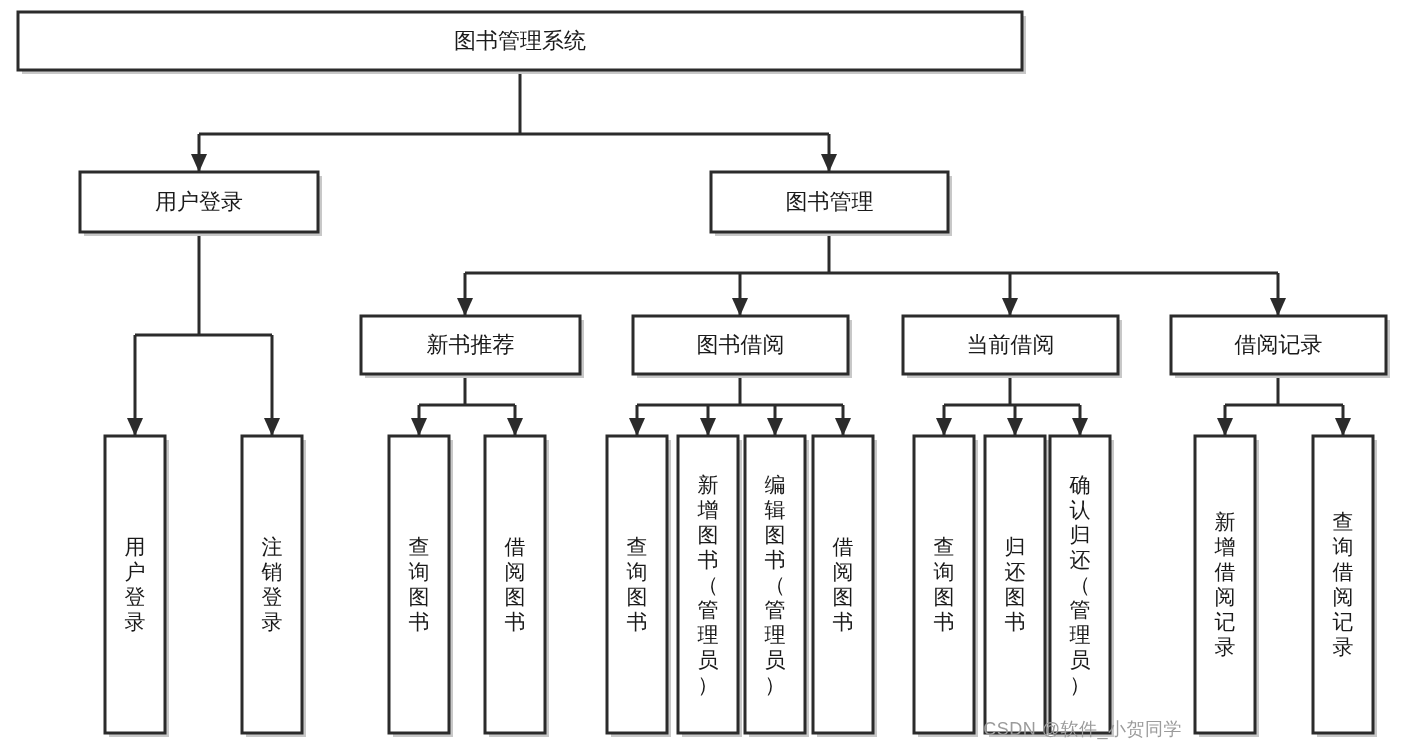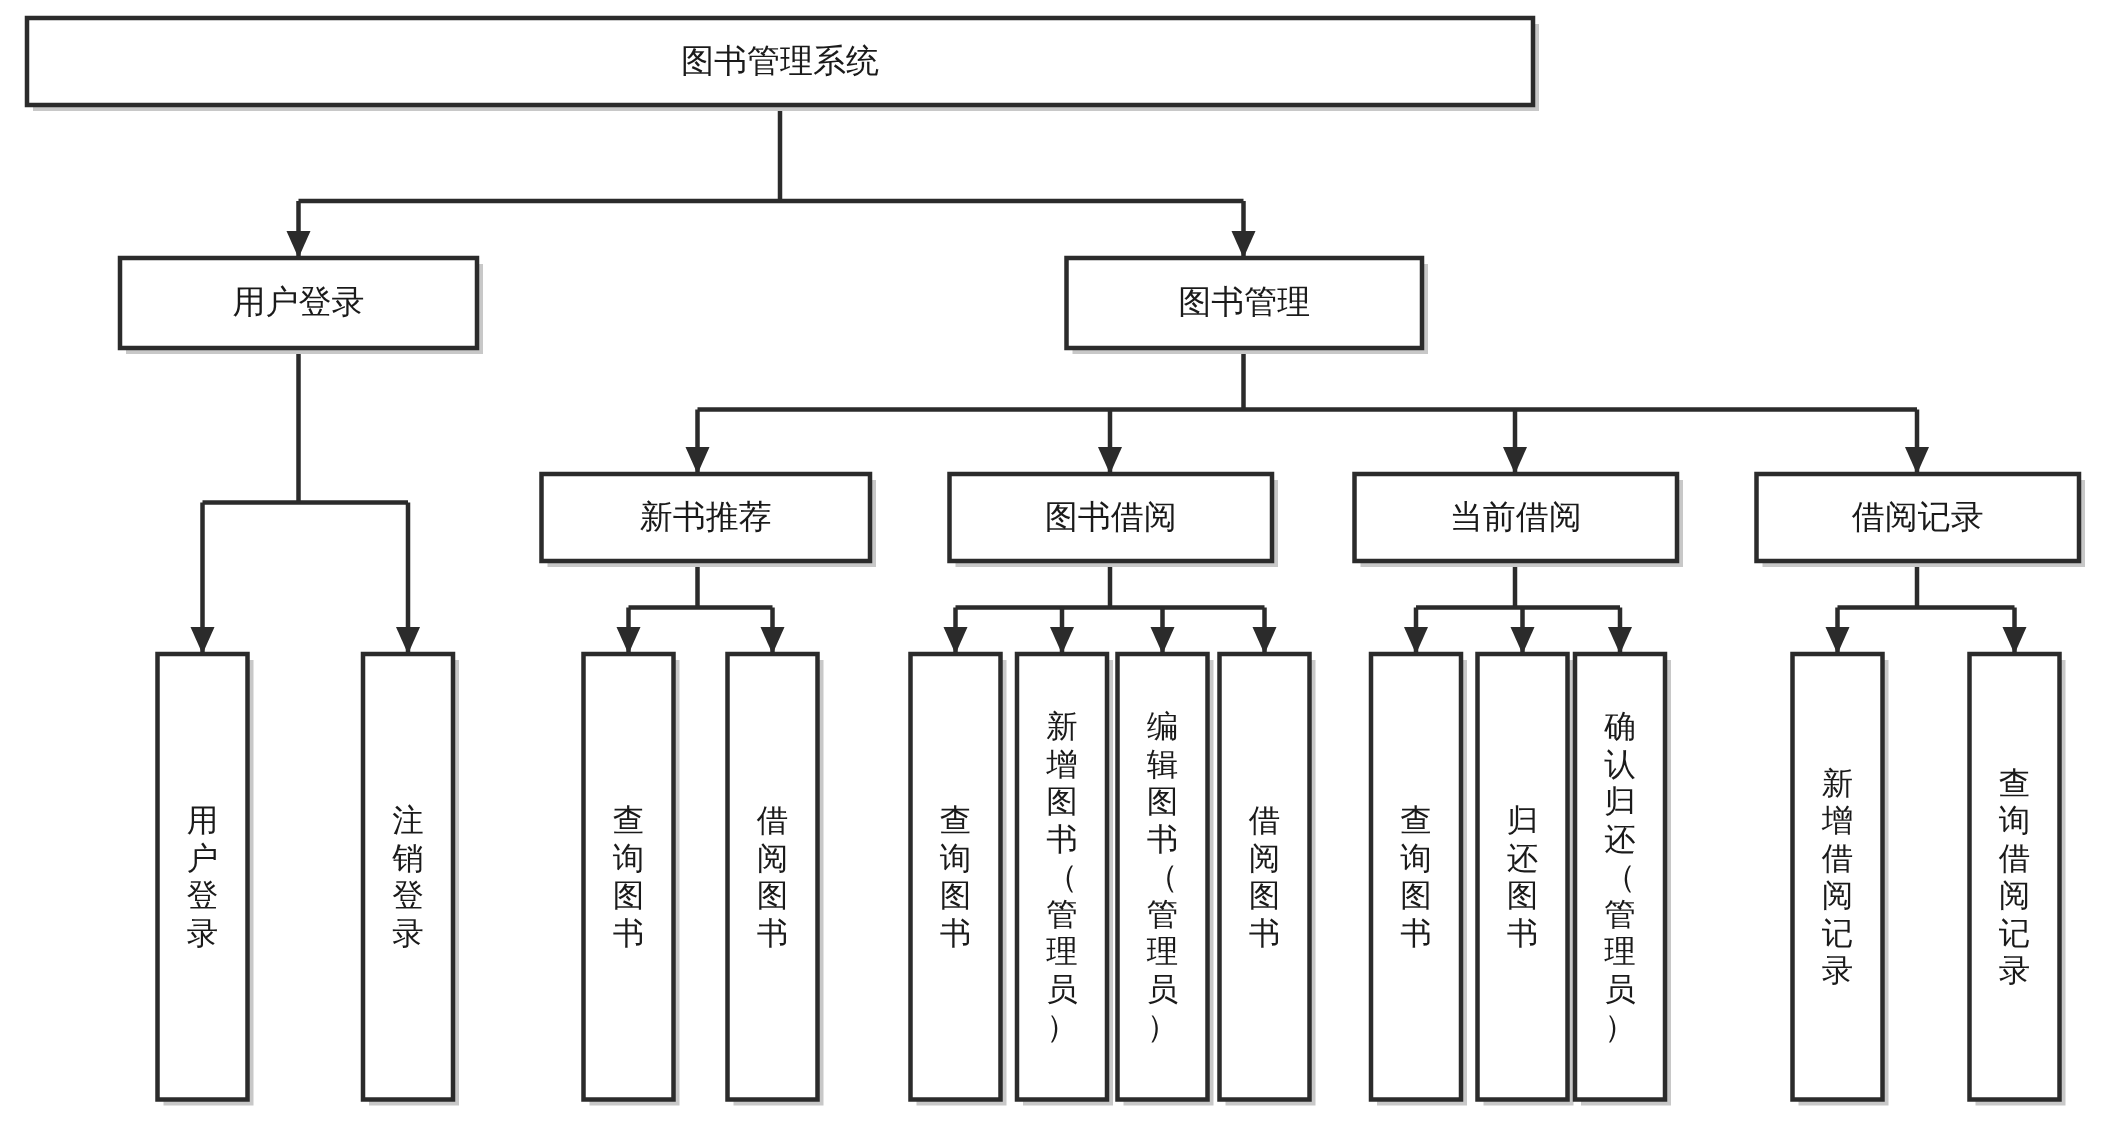--- a/index.html
+++ b/index.html
@@ -241,13 +241,14 @@
           <rect x="1195" y="436" width="60" height="297" class="node-box"></rect>
           <text x="1225" y="529" class="node-label-v"><tspan x="1225" dy="0">新</tspan><tspan x="1225" dy="25">增</tspan><tspan x="1225" dy="25">借</tspan><tspan x="1225" dy="25">阅</tspan><tspan x="1225" dy="25">记</tspan><tspan x="1225" dy="25">录</tspan></text>
         </g>
         <g>
           <rect x="1317" y="440" width="60" height="297" class="node-shadow"></rect>
           <rect x="1313" y="436" width="60" height="297" class="node-box"></rect>
           <text x="1343" y="529" class="node-label-v"><tspan x="1343" dy="0">查</tspan><tspan x="1343" dy="25">询</tspan><tspan x="1343" dy="25">借</tspan><tspan x="1343" dy="25">阅</tspan><tspan x="1343" dy="25">记</tspan><tspan x="1343" dy="25">录</tspan></text>
         </g>
       </g>
   </svg>
+  <div class="watermark">CSDN @软件_小贺同学</div>
 </div>
 
 </body></html>

